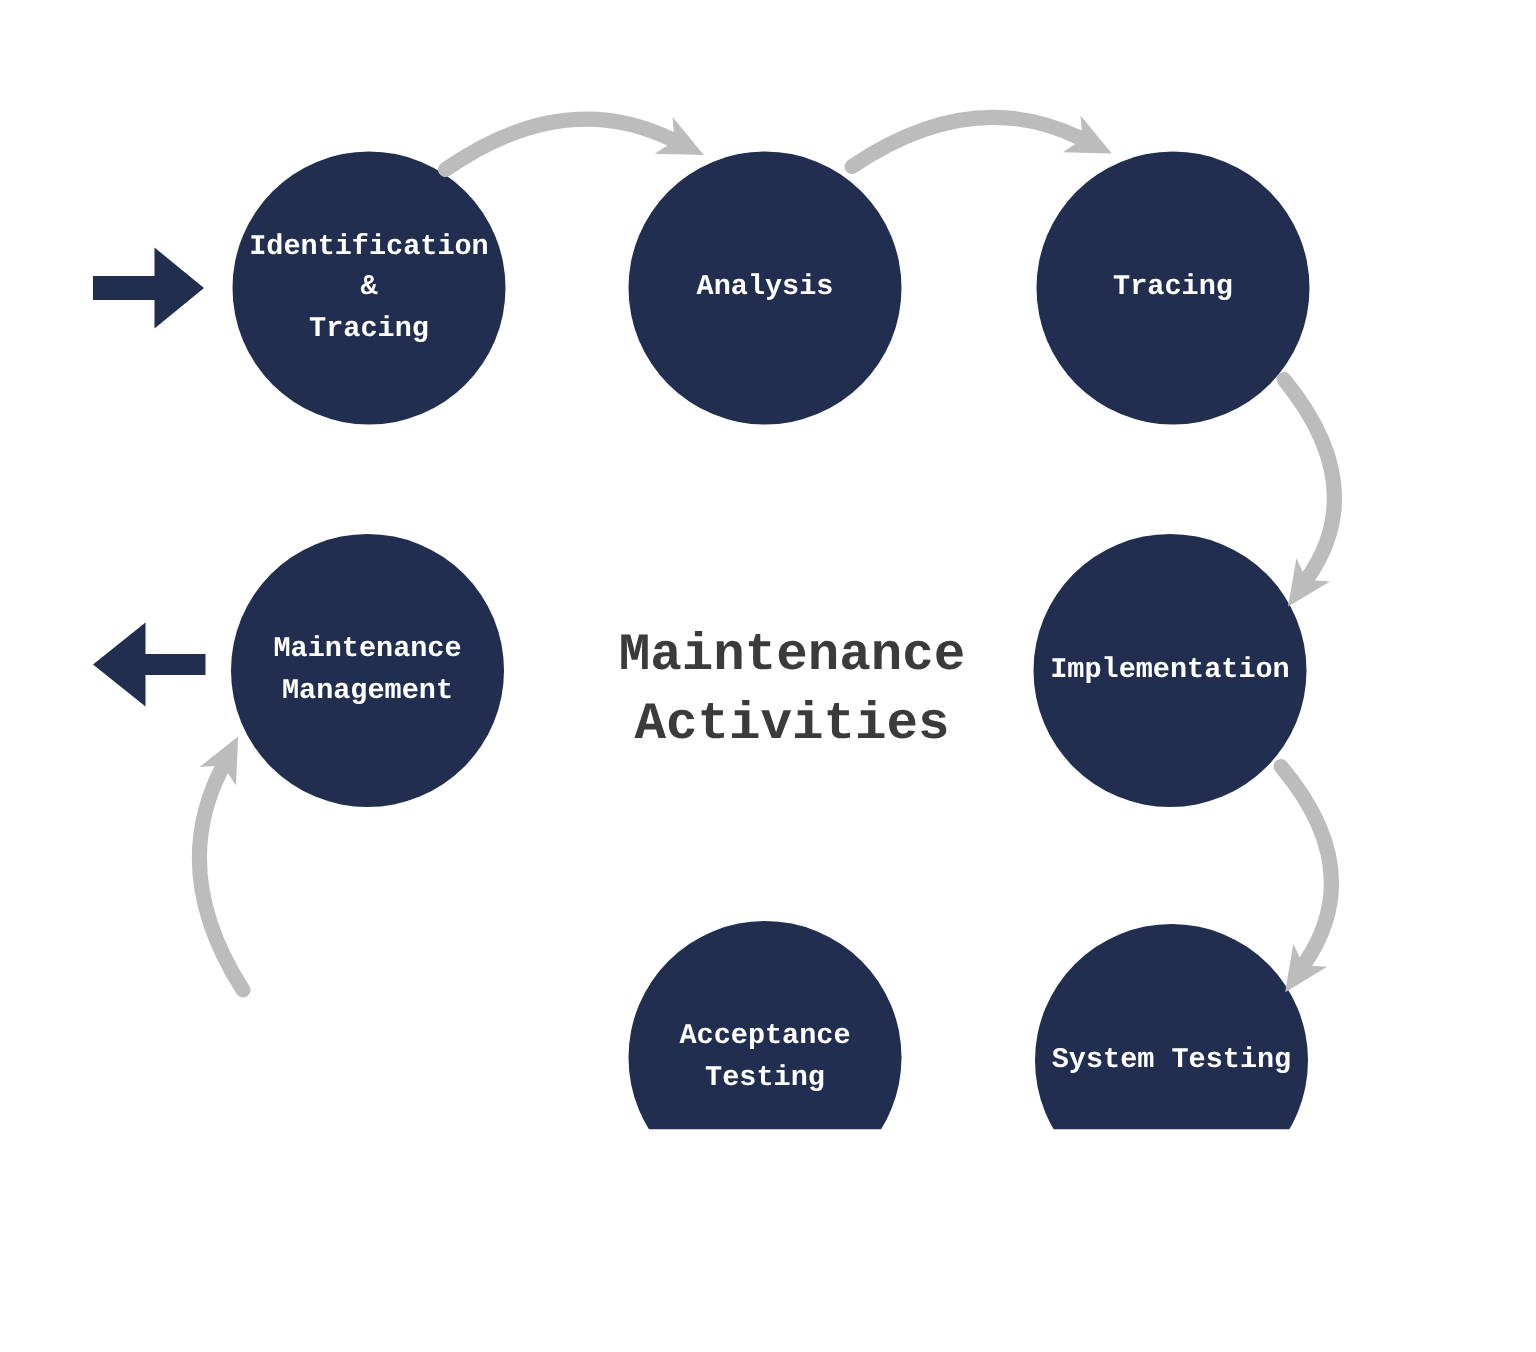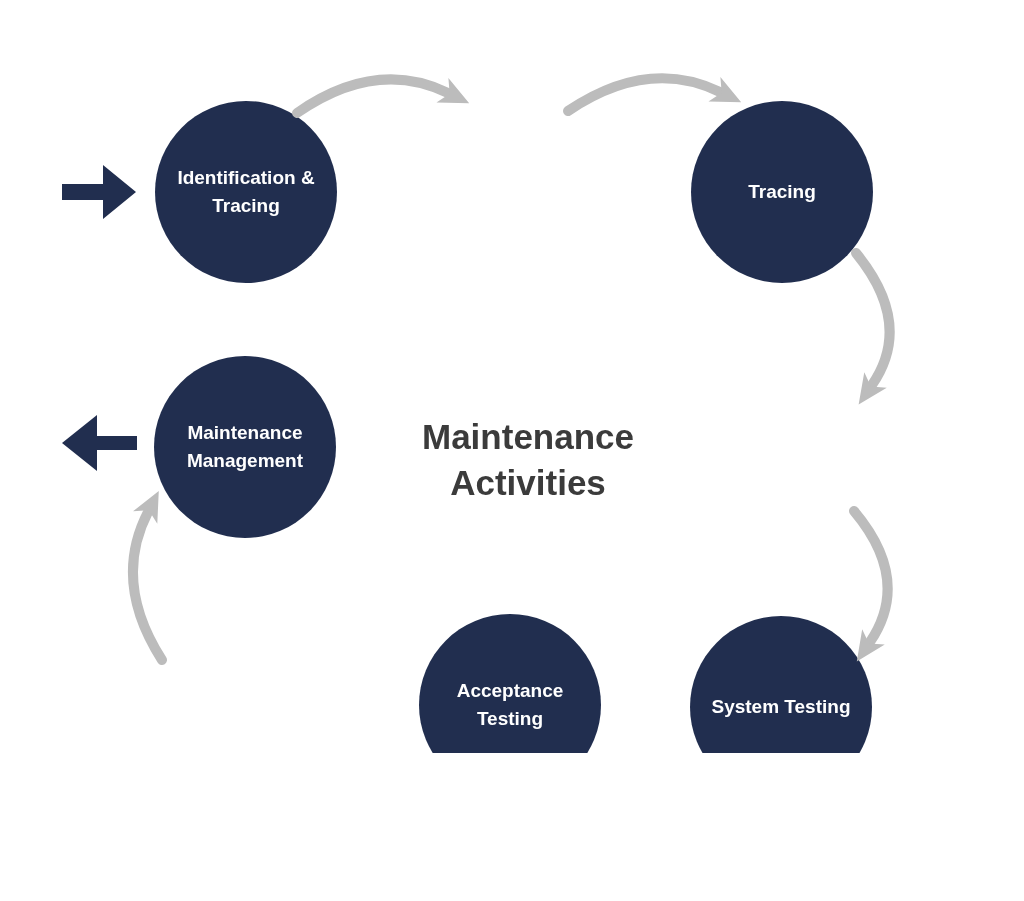--- a/index.html
+++ b/index.html
@@ -2,21 +2,21 @@
 <html><head>
 <meta charset="utf-8">
 <style>
   html, body { margin: 0; padding: 0; background: #ffffff; }
   #canvas {
     position: relative;
     width: 1024px;
     height: 753px;
     background: #ffffff;
     overflow: hidden;
-    font-family: Liberation Sans, sans-serif;
+    font-family: Liberation Mono, monospace;
   }
   .node {
     position: absolute;
     width: 182px;
     height: 182px;
     border-radius: 50%;
     background: #212E4F;
     display: flex;
     align-items: center;
     justify-content: center;
@@ -63,22 +63,28 @@
 </style>
 </head>
 <body>
 
 <div id="canvas">
 
   <div class="node" id="node-identification">
     <div class="node-label">Identification &amp;
 Tracing</div>
   </div>
+  <div class="node" id="node-analysis">
+    <div class="node-label">Analysis</div>
+  </div>
   <div class="node" id="node-design">
     <div class="node-label">Tracing</div>
+  </div>
+  <div class="node" id="node-implementation">
+    <div class="node-label">Implementation</div>
   </div>
   <div class="node" id="node-system">
     <div class="node-label">System Testing</div>
   </div>
   <div class="node" id="node-acceptance">
     <div class="node-label">Acceptance
 Testing</div>
   </div>
   <div class="node" id="node-maintenance">
     <div class="node-label">Maintenance

